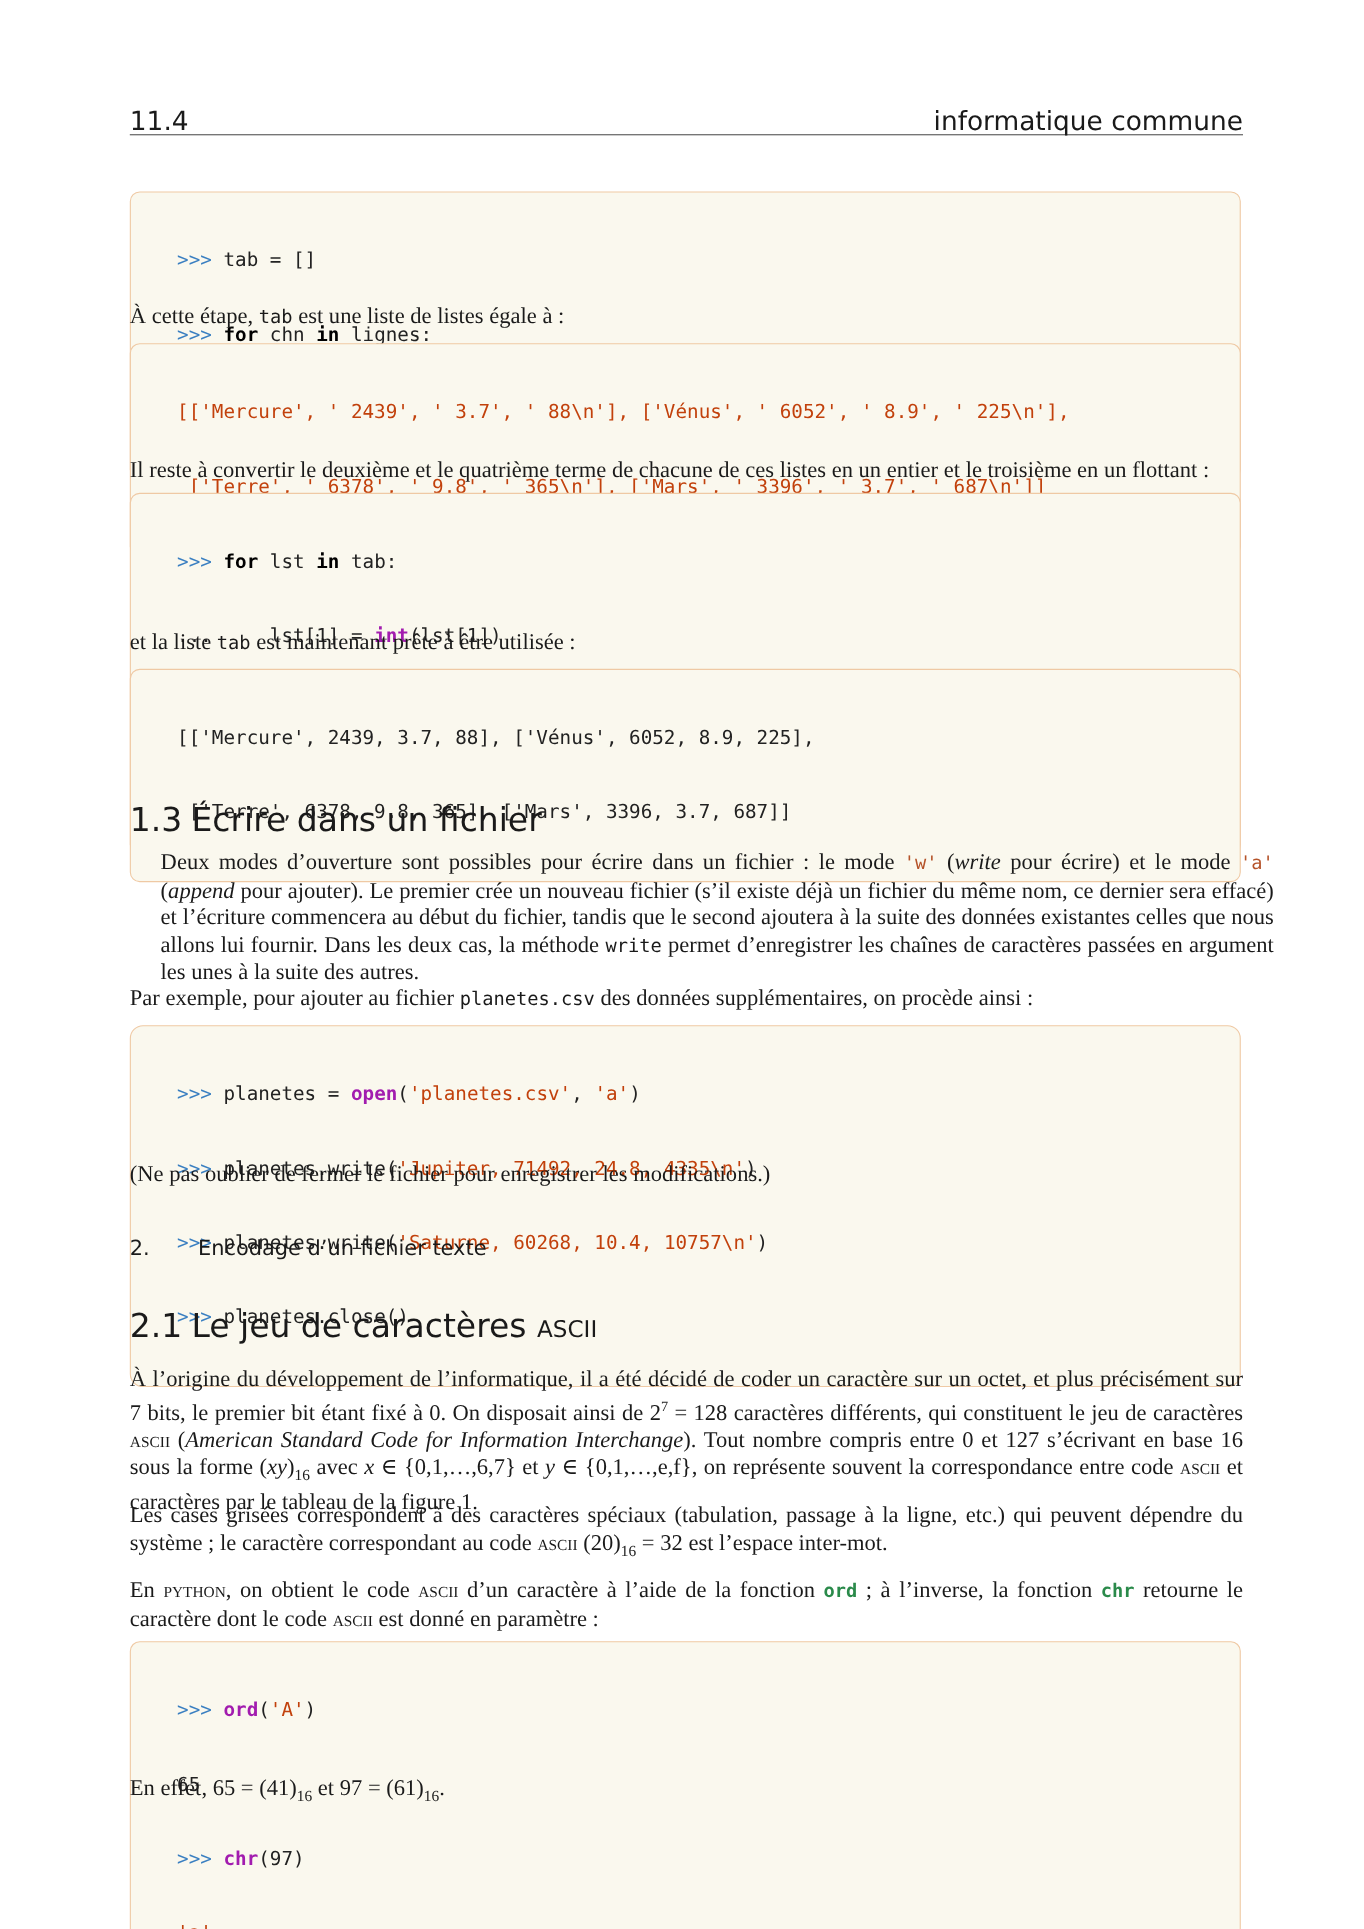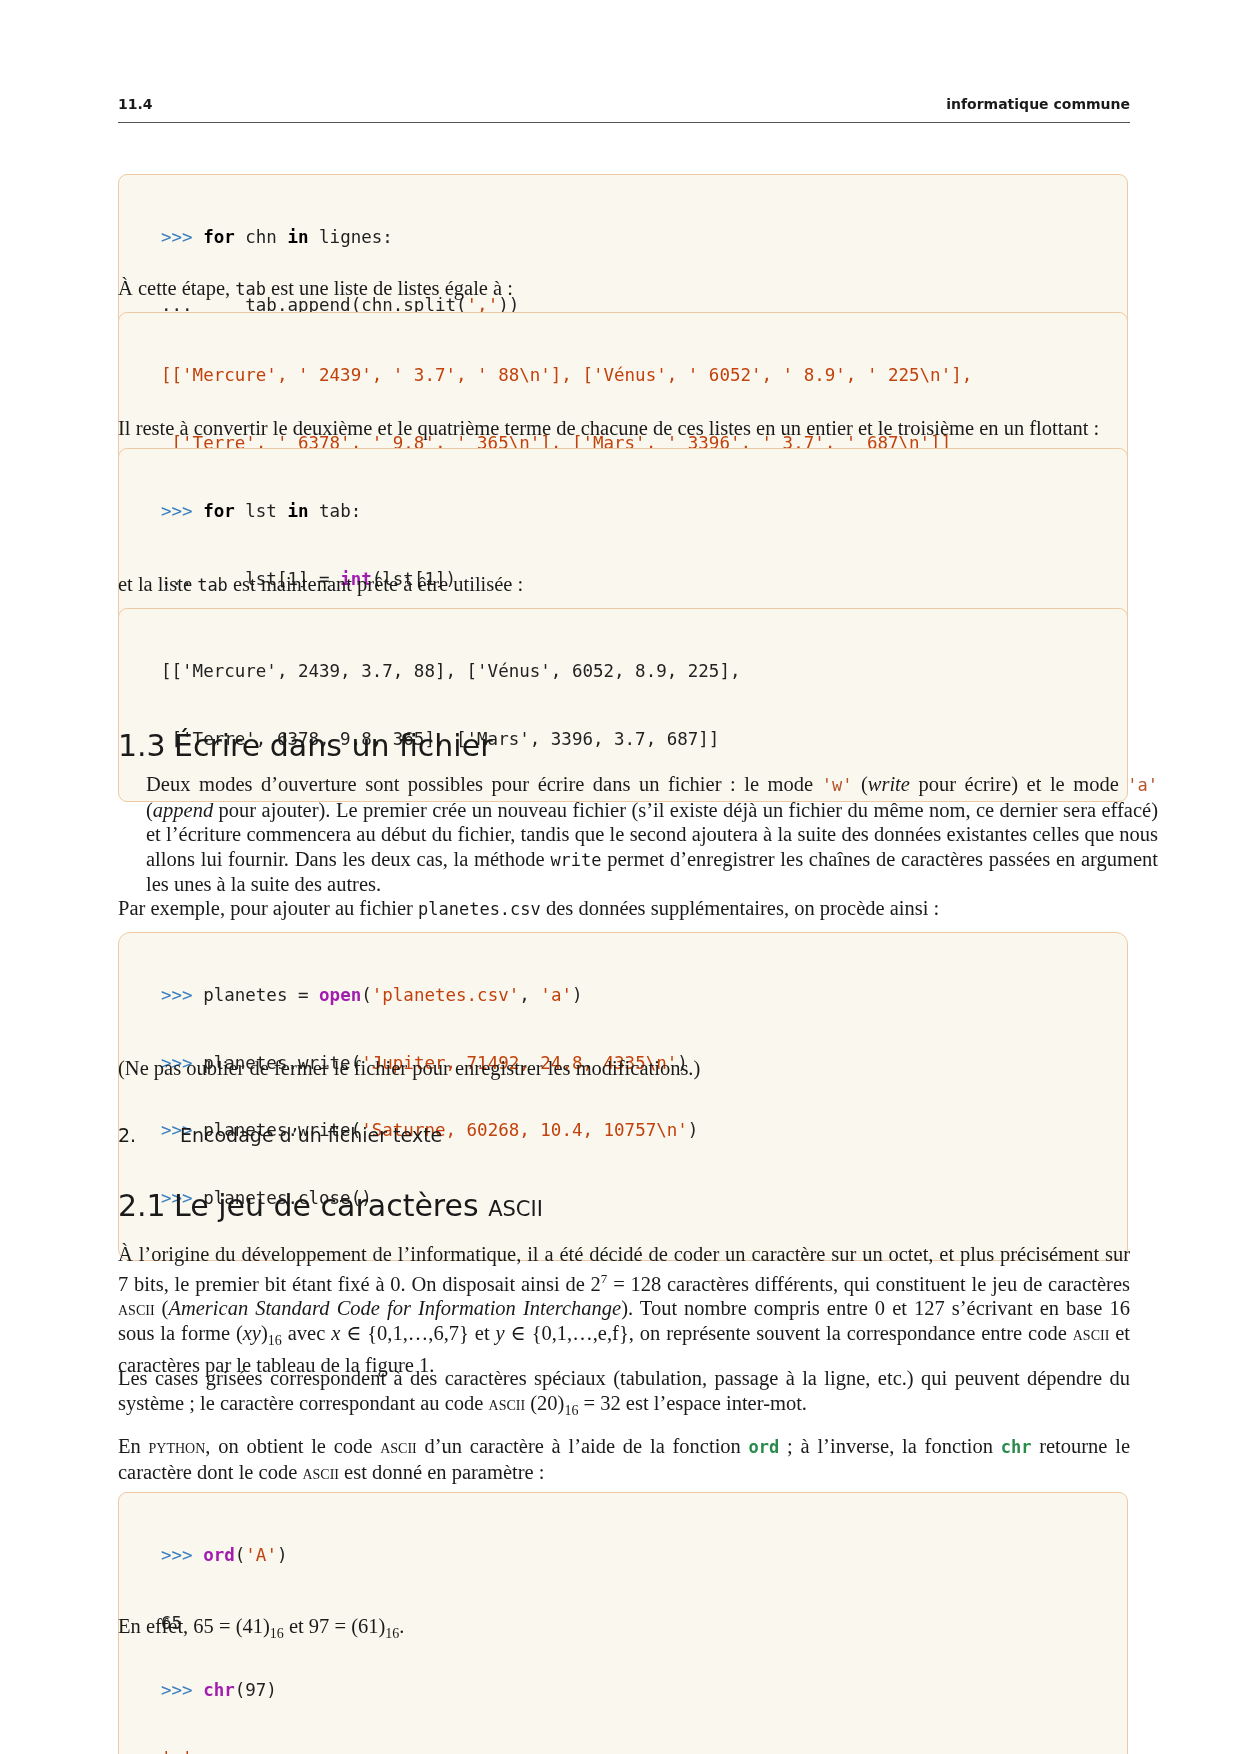--- a/index.html
+++ b/index.html
@@ -1,18 +1,18 @@
 <!DOCTYPE html>
 <html><head>
 <meta charset="utf-8">
 <style>
   html, body { margin: 0; padding: 0; background: #ffffff; }
   body { width: 1240px; height: 1754px; position: relative; overflow: hidden; color: #1a1a1a; }
   .page { position: absolute; left: 118px; top: 0; width: 1012px; }
-  .hdr { position: absolute; top: 96px; left: 0; width: 1012px; height: 26px; border-bottom: 1.5px solid #555; font-family: "DejaVu Sans", sans-serif; font-size: 14px; font-weight: bold; }
+  .hdr { position: absolute; top: 96px; left: 0; width: 1012px; height: 26px; border-bottom: 1.5px solid #555; font-family: "DejaVu Sans", sans-serif; font-size: 24px; }
   .hdr .l { position: absolute; left: 0; top: 0; }
   .hdr .r { position: absolute; right: 0; top: 0; }
   .code { position: absolute; left: 0; width: 1010px; background: #faf8ee; border: 1.5px solid #efc9a4; border-radius: 9px; box-sizing: border-box; padding: 6px 0 6px 42px; font-family: "DejaVu Sans Mono", monospace; font-size: 17.5px; line-height: 22.5px; white-space: pre; color: #222; }
   .code .ln { display: block; }
   .p { color: #3a7fc1; }
   .k { color: #000000; font-weight: bold; }
   .b { color: #a21caf; font-weight: bold; }
   .s { color: #c2410c; }
   .txt { position: absolute; left: 0; width: 1012px; font-family: "Liberation Serif", "DejaVu Serif", serif; font-size: 20.5px; line-height: 24.6px; text-align: justify; }
   .txt .tt { font-family: "DejaVu Sans Mono", monospace; font-size: 17px; }
@@ -28,20 +28,21 @@
 <body>
 
 <div class="page">
 
   <div class="hdr">
     <span class="l">11.4</span>
     <span class="r">informatique commune</span>
   </div>
 
   <div class="code" style="top:174px;">
+    <span class="ln"><span class="p">&gt;&gt;&gt; </span><span>tab = []</span></span>
     <span class="ln"><span class="p">&gt;&gt;&gt; </span><span class="k">for</span><span> chn </span><span class="k">in</span><span> lignes:</span></span>
     <span class="ln"><span>...     </span><span>tab.append(chn.split(</span><span class="s">','</span><span>))</span></span>
   </div>
 
   <div class="txt" style="top:276px;">
     <span>À cette étape, </span><span class="tt">tab</span><span> est une liste de listes égale à :</span>
   </div>
 
   <div class="code s" style="top:312px;">
     <span class="ln">[['Mercure', ' 2439', ' 3.7', ' 88\n'], ['Vénus', ' 6052', ' 8.9', ' 225\n'],</span>

